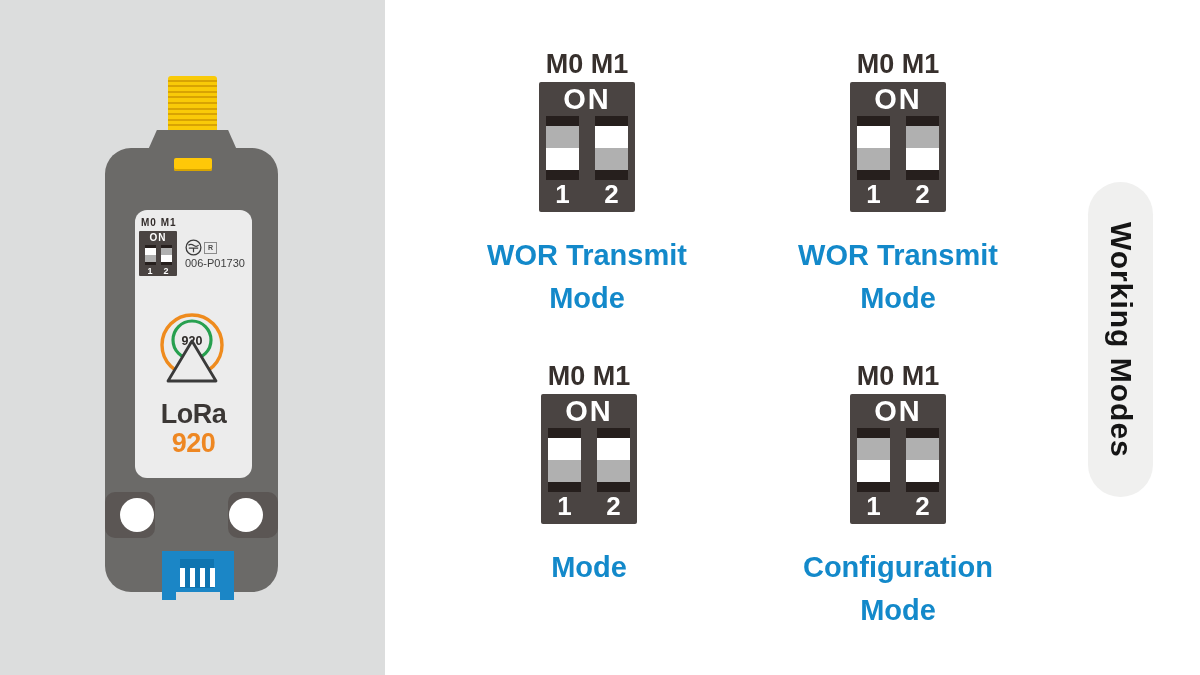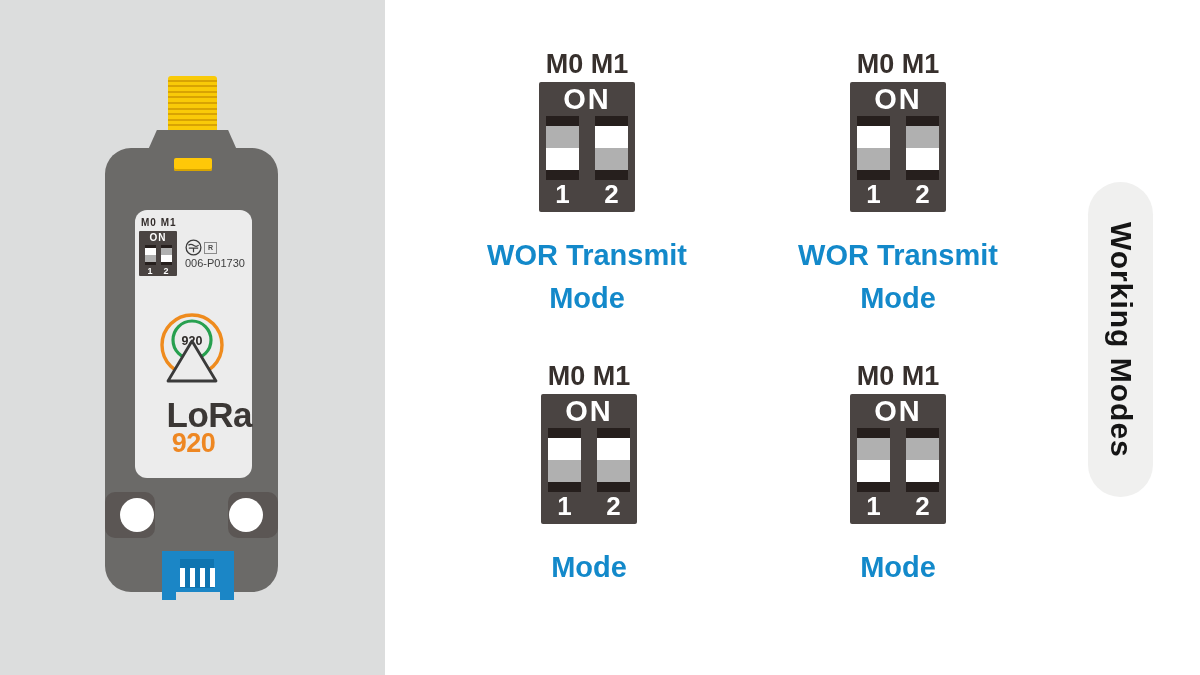--- a/index.html
+++ b/index.html
@@ -44,21 +44,21 @@
   .nums{display:flex;justify-content:center;color:#fff;font-weight:bold;}
   .dip-small .nums{gap:5px;font-size:9px;line-height:10px;margin-top:1px;}
   .dip-small .nums span{width:11px;}
 
   .cert-mark{left:185px;top:239px;}
   .r-badge{left:204px;top:242px;width:11px;height:10px;border:1px solid #8c8c8c;
            font-size:7px;line-height:10px;color:#4a4a4a;text-align:center;font-weight:bold;background:#ececec;}
   .cert-number{left:185px;top:257px;font-size:11px;color:#3e3e3e;letter-spacing:0px;}
 
   .logo-svg{left:146px;top:305px;}
-  .brand1{left:135px;top:400px;width:117px;text-align:right;font-size:35px;line-height:29px;
+  .brand1{left:135px;top:400px;width:117px;text-align:center;font-size:27px;line-height:29px;
           font-weight:bold;color:#3b3735;letter-spacing:-0.5px;}
   .brand2{left:135px;top:429px;width:117px;text-align:center;font-size:27px;line-height:29px;
           font-weight:bold;color:#ee8722;letter-spacing:-0.5px;}
 
   .plate{width:50px;height:46px;background:#5b5654;border-radius:10px;top:492px;}
   .plate.l{left:105px;}
   .plate.r{left:228px;}
   .hole{width:34px;height:34px;border-radius:50%;background:#ffffff;top:498px;}
   .hole.l{left:120px;}
   .hole.r{left:229px;}
@@ -267,20 +267,21 @@
             <i class="half b"></i>
             <i class="cap"></i>
           </div>
       </div>
       <div class="nums">
         <span>1</span>
         <span>2</span>
       </div>
     </div>
     <div class="caption">
+      <div>Configuration</div>
       <div>Mode</div>
     </div>
   </div>
 
   <div class="pill">
     <div class="vtext">Working Modes</div>
   </div>
 
 </div>
 

